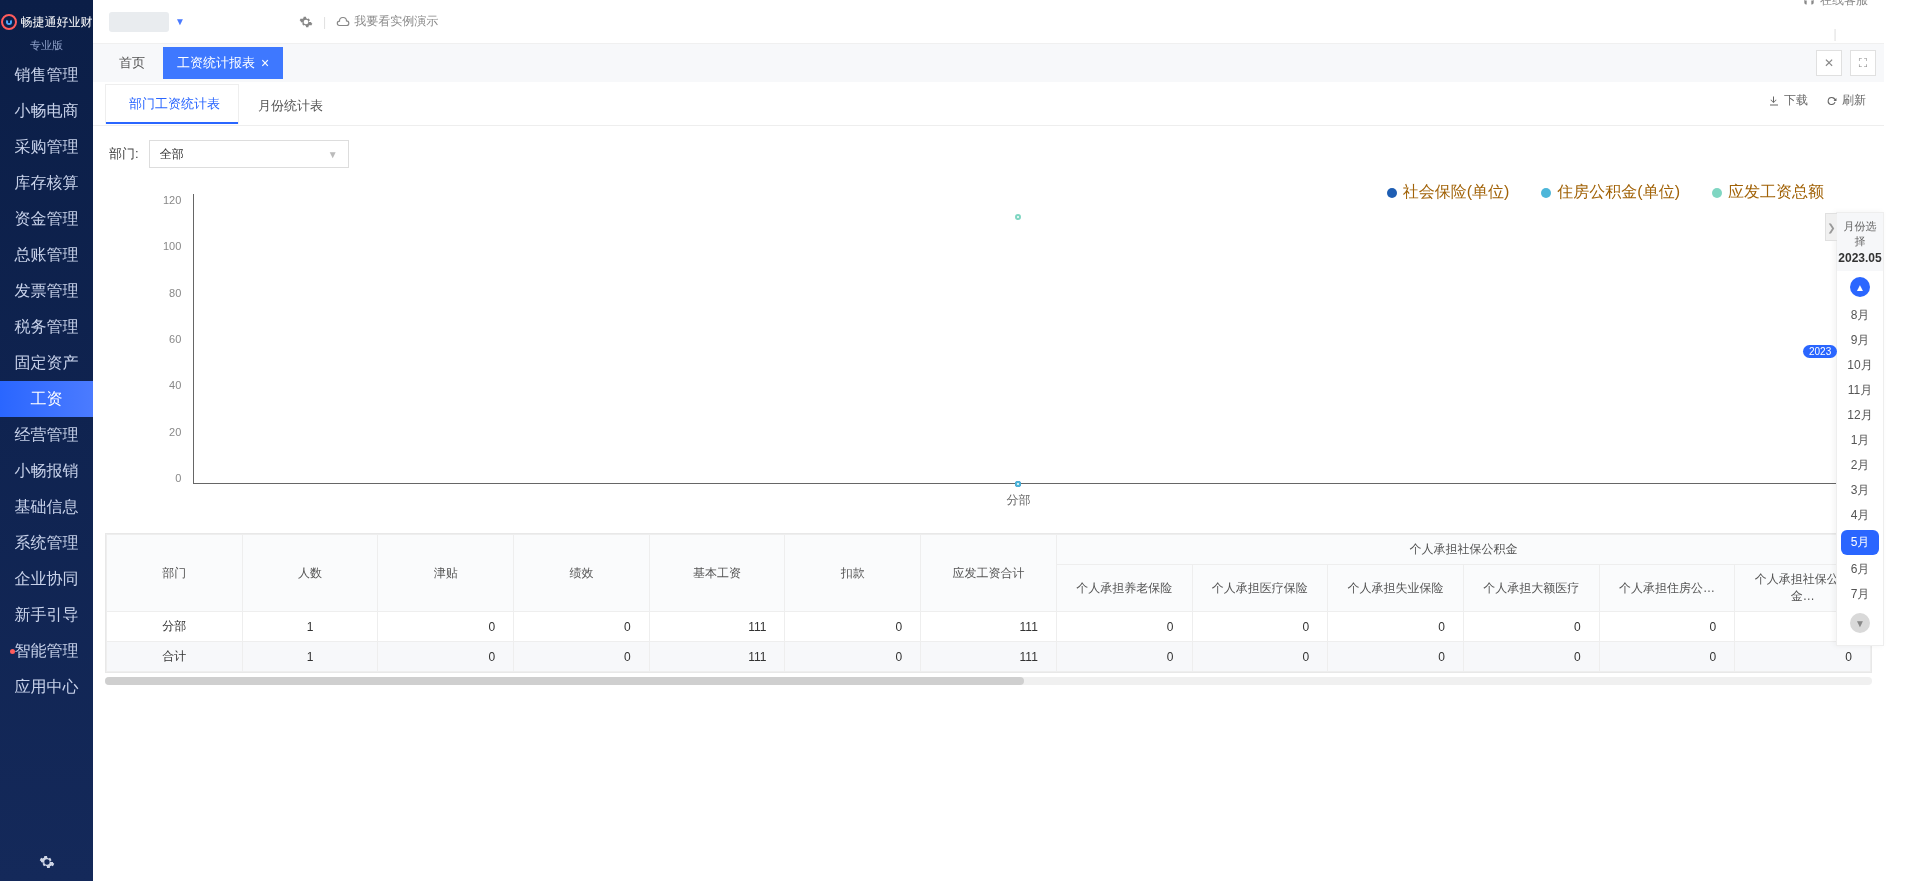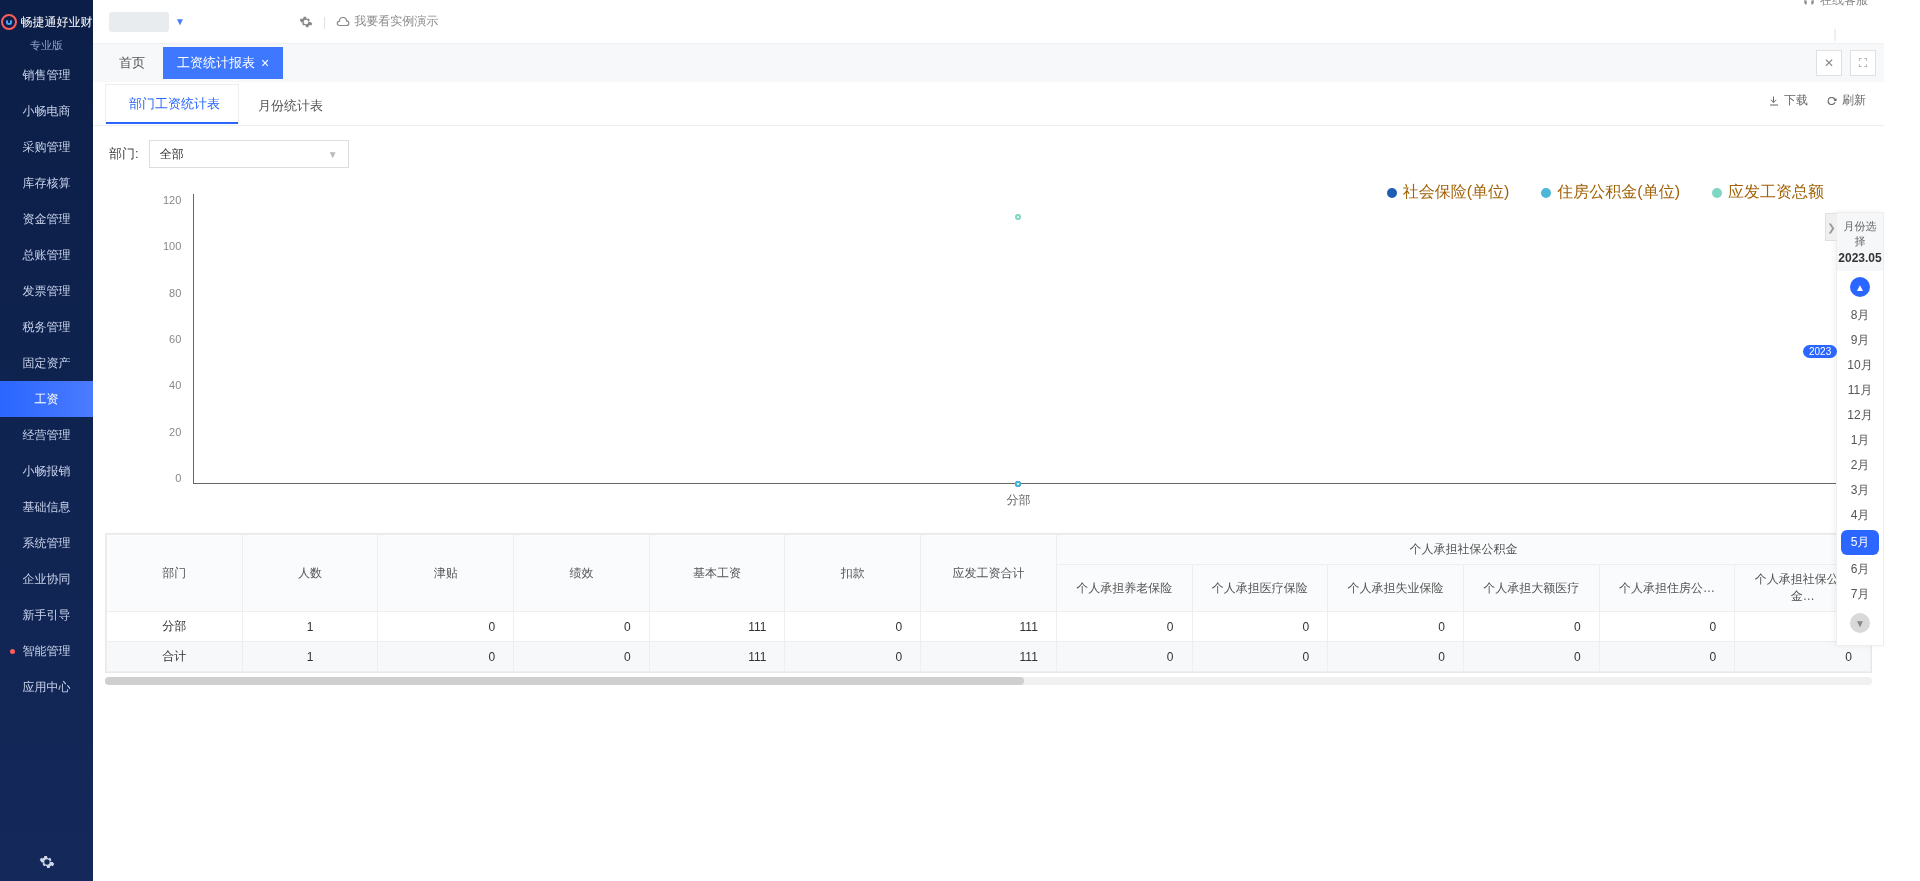--- a/index.html
+++ b/index.html
@@ -4,21 +4,21 @@
 <style>
 * { margin: 0; padding: 0; box-sizing: border-box; }
 body { font-family: "Microsoft YaHei", Arial, sans-serif; font-size: 12px; color: #333; background: #fff; overflow: hidden; }
 .app { display: flex; height: 881px; width: 1884px; }
 .sidebar { width: 93px; background: linear-gradient(180deg,#0b1e47,#14295a); color: #cfd6e6; display: flex; flex-direction: column; }
 .sidebar-brand { height: 44px; display: flex; align-items: center; justify-content: center; gap:4px; font-size: 12px; color:#fff; }
 .brand-logo { width:16px; height:16px; border-radius:50%; border:2px solid #ff5c5c; position:relative; }
 .brand-logo:after{content:"";position:absolute;inset:3px;border-radius:50%;border:2px solid #4aa8ff;border-top-color:transparent;}
 .sidebar-sub { font-size:11px; color:#8ea0c8; text-align:center; margin-top:-6px; margin-bottom:4px;}
 .sidebar-menu { flex:1; overflow:auto; }
-.sidebar-item { height:36px; display:flex; align-items:center; justify-content:center; color:#c8d2ea; cursor:pointer; font-size:12px; position:relative;}
+.sidebar-item { height:36px; display:flex; align-items:center; justify-content:center; color:#c8d2ea; cursor:pointer; font-size:16px; position:relative;}
 .sidebar-item.active { background: linear-gradient(90deg,#2a66ff,#4b7bff); color:#fff; }
 .sidebar-item .dot{ width:5px;height:5px;border-radius:50%;background:#ff5c5c;position:absolute;left:10px;}
 .sidebar-footer{height:36px;display:flex;align-items:center;justify-content:center;}
 .gear-icon svg{width:16px;height:16px;fill:#cfd6e6;}
 
 .main { flex:1; display:flex; flex-direction:column; position:relative; }
 .topbar { height:44px; display:flex; align-items:center; padding:0 16px; border-bottom:1px solid #f0f0f0; gap:10px;}
 .org-selector{ display:flex; align-items:center; gap:6px; color:#555; min-width:180px;}
 .blur-blob{ width:60px;height:20px;background:#e9ecef;border-radius:3px;}
 .chev { color:#4b7bff; font-size:10px;}

